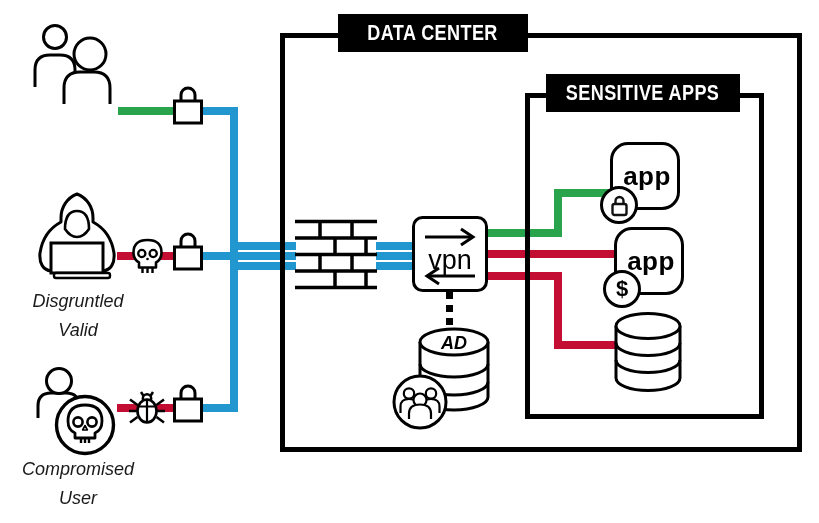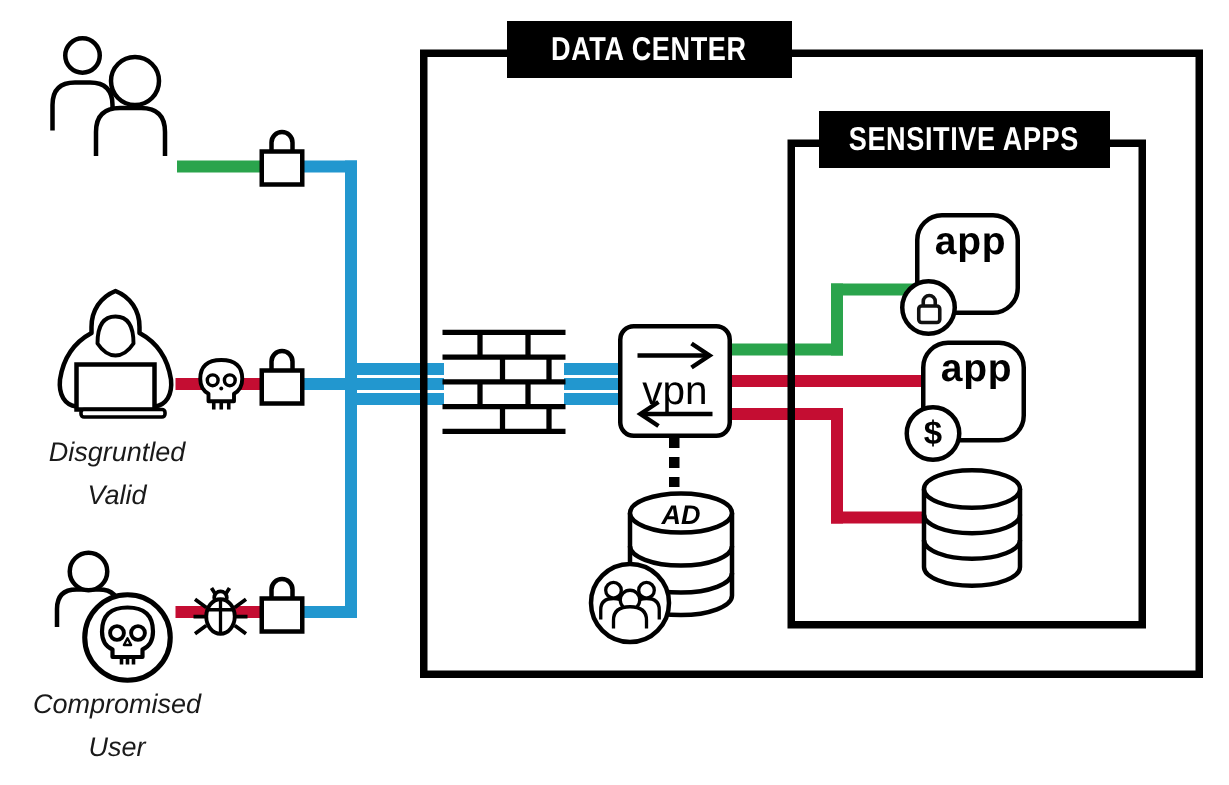--- a/index.html
+++ b/index.html
@@ -14,21 +14,21 @@
   
   .outline-box{position:absolute;border:5px solid #000;background:transparent;z-index:2;box-sizing:border-box;}
   .header-bar{position:absolute;background:#000;color:#fff;z-index:3;display:flex;align-items:center;justify-content:center;}
   .header-bar span{display:inline-block;transform:scaleX(.82);transform-origin:center;font-weight:bold;font-size:22px;letter-spacing:.5px;white-space:nowrap;}
 
   .icon-abs{position:absolute;z-index:4;}
 
   .actor-label{position:absolute;z-index:4;text-align:center;font-style:italic;font-size:18px;line-height:29px;color:#1a1a1a;white-space:pre-line;}
 
   
-  .app-tile{position:absolute;z-index:4;width:70px;height:68px;border:3px solid #000;border-radius:18px;background:#fff;box-sizing:border-box;display:flex;justify-content:center;}
+  .app-tile{position:absolute;z-index:4;width:70px;height:68px;border:3px solid #000;border-radius:18px;background:#fff;box-sizing:border-box;display:flex;align-items:center;justify-content:center;}
   .app-tile .app-text{font-size:26px;font-weight:600;color:#000;letter-spacing:.5px;padding-left:4px;}
   .badge-circle{position:absolute;z-index:5;width:38px;height:38px;border:3px solid #000;border-radius:50%;background:#fff;box-sizing:border-box;display:flex;align-items:center;justify-content:center;}
   .badge-circle .dollar{font-size:22px;font-weight:600;color:#000;}
 
   .dashed-v{position:absolute;z-index:3;width:7px;background:repeating-linear-gradient(to bottom,#000 0 7px,transparent 7px 13px);}
 </style>
 </head>
 <body>
 
 <div class="canvas">

